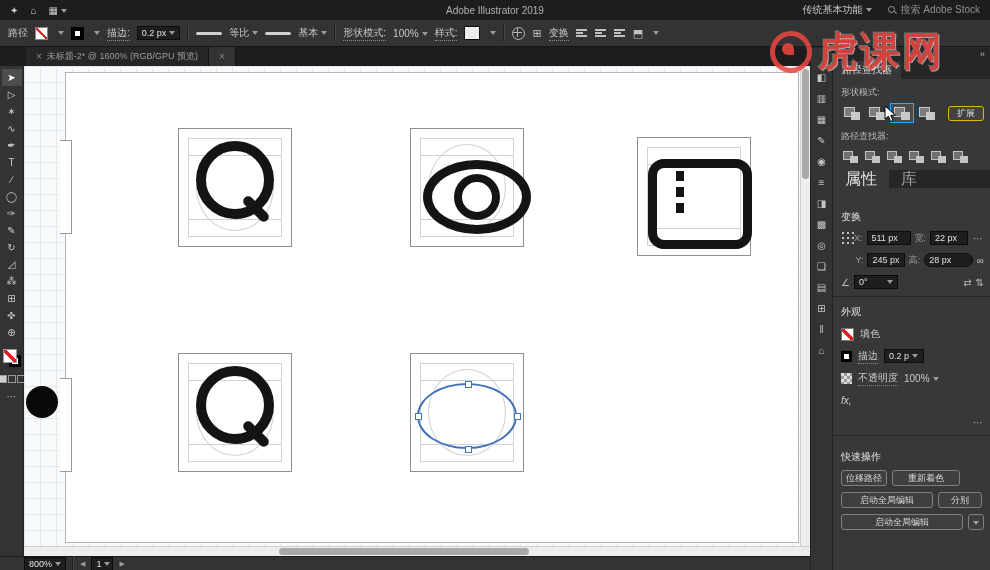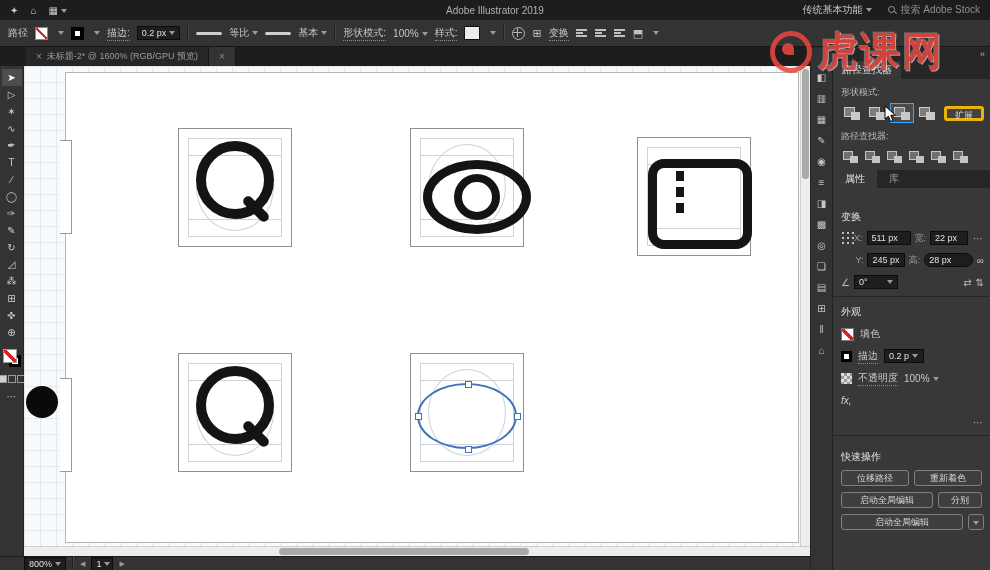--- a/index.html
+++ b/index.html
@@ -108,29 +108,29 @@
   .ptabrow{height:18px;background:#262626;display:flex;}
   .ptab{height:18px;line-height:18px;padding:0 9px;font-size:10px;color:#dcdcdc;background:#383838;}
   .pbody{padding:0 6px 0 8px;}
   .plabel{color:#b8b8b8;font-size:9px;margin-top:7px;}
   .ptitle{color:#e0e0e0;font-size:10px;}
   .smrow{display:flex;align-items:center;margin-top:4px;height:20px;}
   .smbtn{width:22px;height:18px;position:relative;margin-right:3px;cursor:pointer;}
   .smbtn i{position:absolute;left:3px;top:3px;width:9px;height:8px;border:1px solid #c9c9c9;background:#7c7c7c;}
   .smbtn b{position:absolute;right:3px;bottom:2px;width:9px;height:8px;background:#c9c9c9;}
   .smbtn.active{outline:1px solid #31a8ff;background:#4a4a4a;}
-  .xbtn{margin-left:auto;background:#424242;border:3px solid #eab308;border-radius:3px;color:#dadada;
+  .xbtn{margin-left:auto;background:#424242;border:1px solid #eab308;border-radius:3px;color:#dadada;
         font-size:9px;height:15px;line-height:13px;padding:0 8px;box-sizing:border-box;}
   .pfrow{display:flex;align-items:center;margin-top:4px;height:18px;}
   .pfbtn{width:19px;height:15px;position:relative;margin-right:3px;cursor:pointer;}
   .pfbtn i{position:absolute;left:2px;top:2px;width:8px;height:7px;border:1px solid #c3c3c3;background:#6f6f6f;}
   .pfbtn b{position:absolute;right:2px;bottom:1px;width:8px;height:7px;background:#c3c3c3;}
   .pdiv{border-top:1px solid #262626;margin:6px -8px 0 -8px;}
   .proptabs{height:18px;background:#262626;margin:5px -6px 0 -8px;display:flex;}
-  .proptab{height:18px;line-height:18px;padding:0 12px;font-size:10px;color:#9a9a9a;text-align:right;}
+  .proptab{height:18px;line-height:18px;padding:0 12px;font-size:16px;color:#9a9a9a;text-align:right;}
   .proptab.active{background:#383838;color:#e3e3e3;}
   .tfrow{display:flex;align-items:center;gap:4px;margin-top:6px;height:16px;}
   .tlabel{color:#9f9f9f;font-size:9px;}
   .refpoint{width:2px;height:2px;background:#bfbfbf;margin:0 6px 0 1px;
             box-shadow:5px 0 #bfbfbf,10px 0 #bfbfbf,0 5px #bfbfbf,5px 5px #bfbfbf,10px 5px #bfbfbf,0 10px #bfbfbf,5px 10px #bfbfbf,10px 10px #bfbfbf;
             transform:translateY(-5px);}
   .more{color:#aaa;letter-spacing:1px;margin-left:auto;}
   .arow{display:flex;align-items:center;gap:6px;margin-top:8px;height:14px;}
   .asw-none{width:11px;height:11px;background:#fff;border:1px solid #777;
             background-image:linear-gradient(45deg,transparent 40%,#d22 40%,#d22 60%,transparent 60%);}
@@ -458,21 +458,21 @@
       <div class="arow">
         <span class="fxi">fx,</span>
       </div>
       <div class="arow">
         <span class="more">⋯</span>
       </div>
       <div class="pdiv"></div>
 
       <div class="ptitle" style="margin-top:14px;">快速操作</div>
       <div class="qrow">
-        <span class="qbtn" style="width:68px;">位移路径</span>
+        <span class="qbtn" style="width:46px;">位移路径</span>
         <span class="qbtn" style="width:68px;">重新着色</span>
       </div>
       <div class="qrow">
         <span class="qbtn" style="width:92px;">启动全局编辑</span>
         <span class="qbtn" style="width:44px;">分别</span>
       </div>
       <div class="qrow">
         <span class="qbtn" style="width:124px;">启动全局编辑</span>
         <span class="qbtn" style="width:16px;padding:0;"><span class="cv" style="margin-left:0;"></span></span>
       </div>

